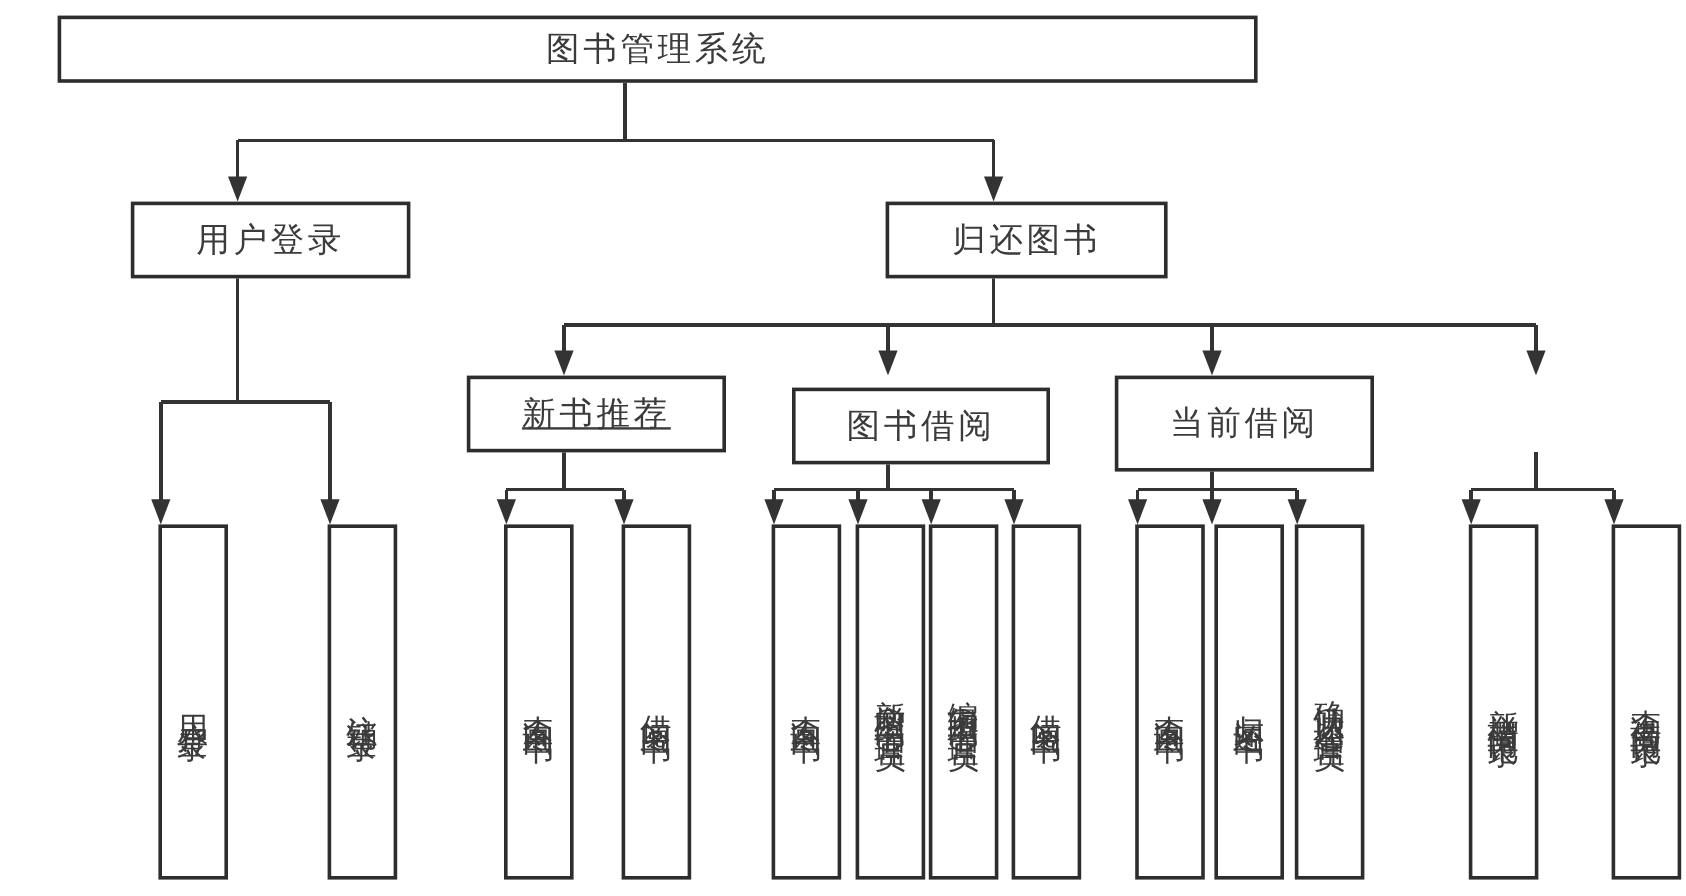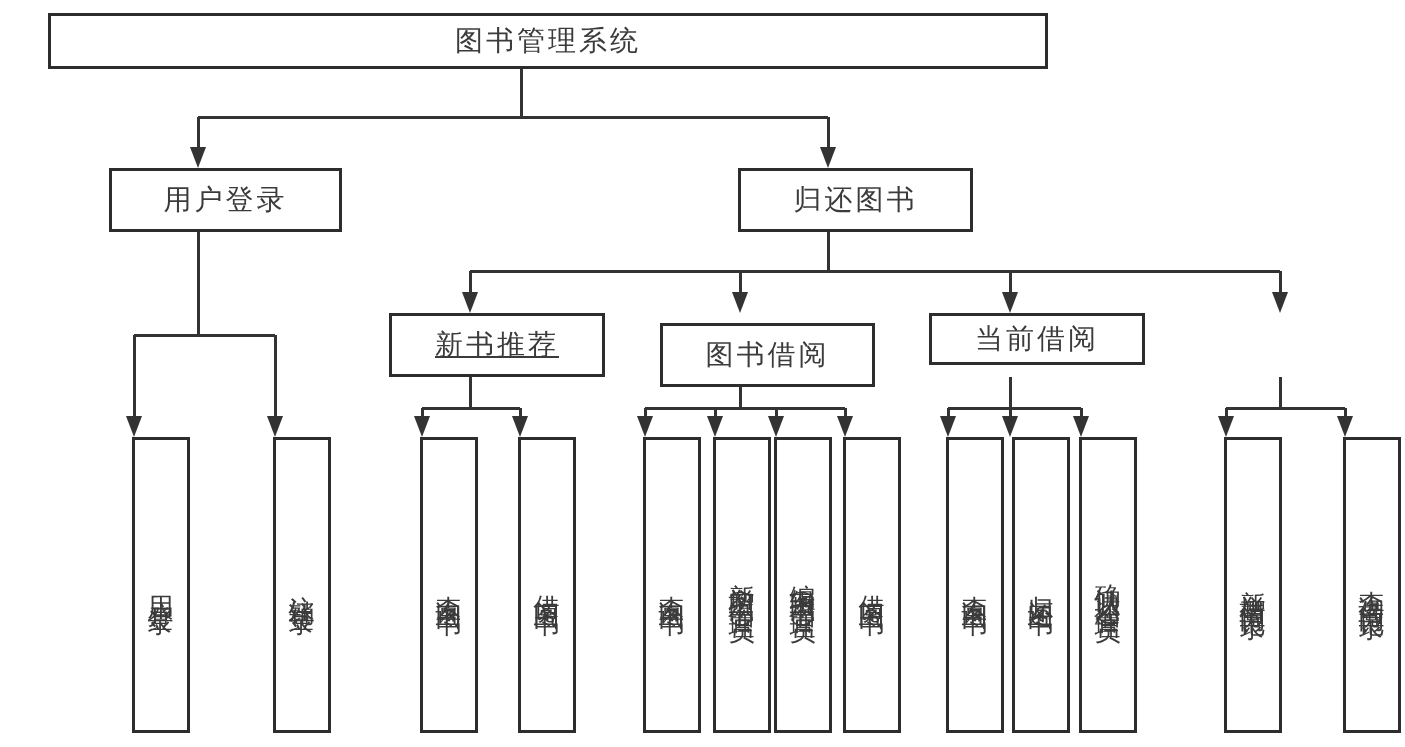--- a/index.html
+++ b/index.html
@@ -119,21 +119,21 @@
   <div class="box hbox" style="left:711px;top:168px;width:235px;height:64px;">
     <span class="lbl">归还图书</span>
   </div>
 
   <div class="box hbox" style="left:362px;top:313px;width:216px;height:64px;text-decoration:underline;">
     <span class="lbl">新书推荐</span>
   </div>
   <div class="box hbox" style="left:633px;top:323px;width:215px;height:64px;">
     <span class="lbl">图书借阅</span>
   </div>
-  <div class="box hbox" style="left:902px;top:313px;width:216px;height:52px;">
+  <div class="box hbox" style="left:902px;top:313px;width:216px;height:80px;">
     <span class="lbl">当前借阅</span>
   </div>
 
   <div class="box vbox" style="left:105px;">
     <span class="lbl">用户登录</span>
   </div>
   <div class="box vbox" style="left:246px;">
     <span class="lbl">注销登录</span>
   </div>
 

